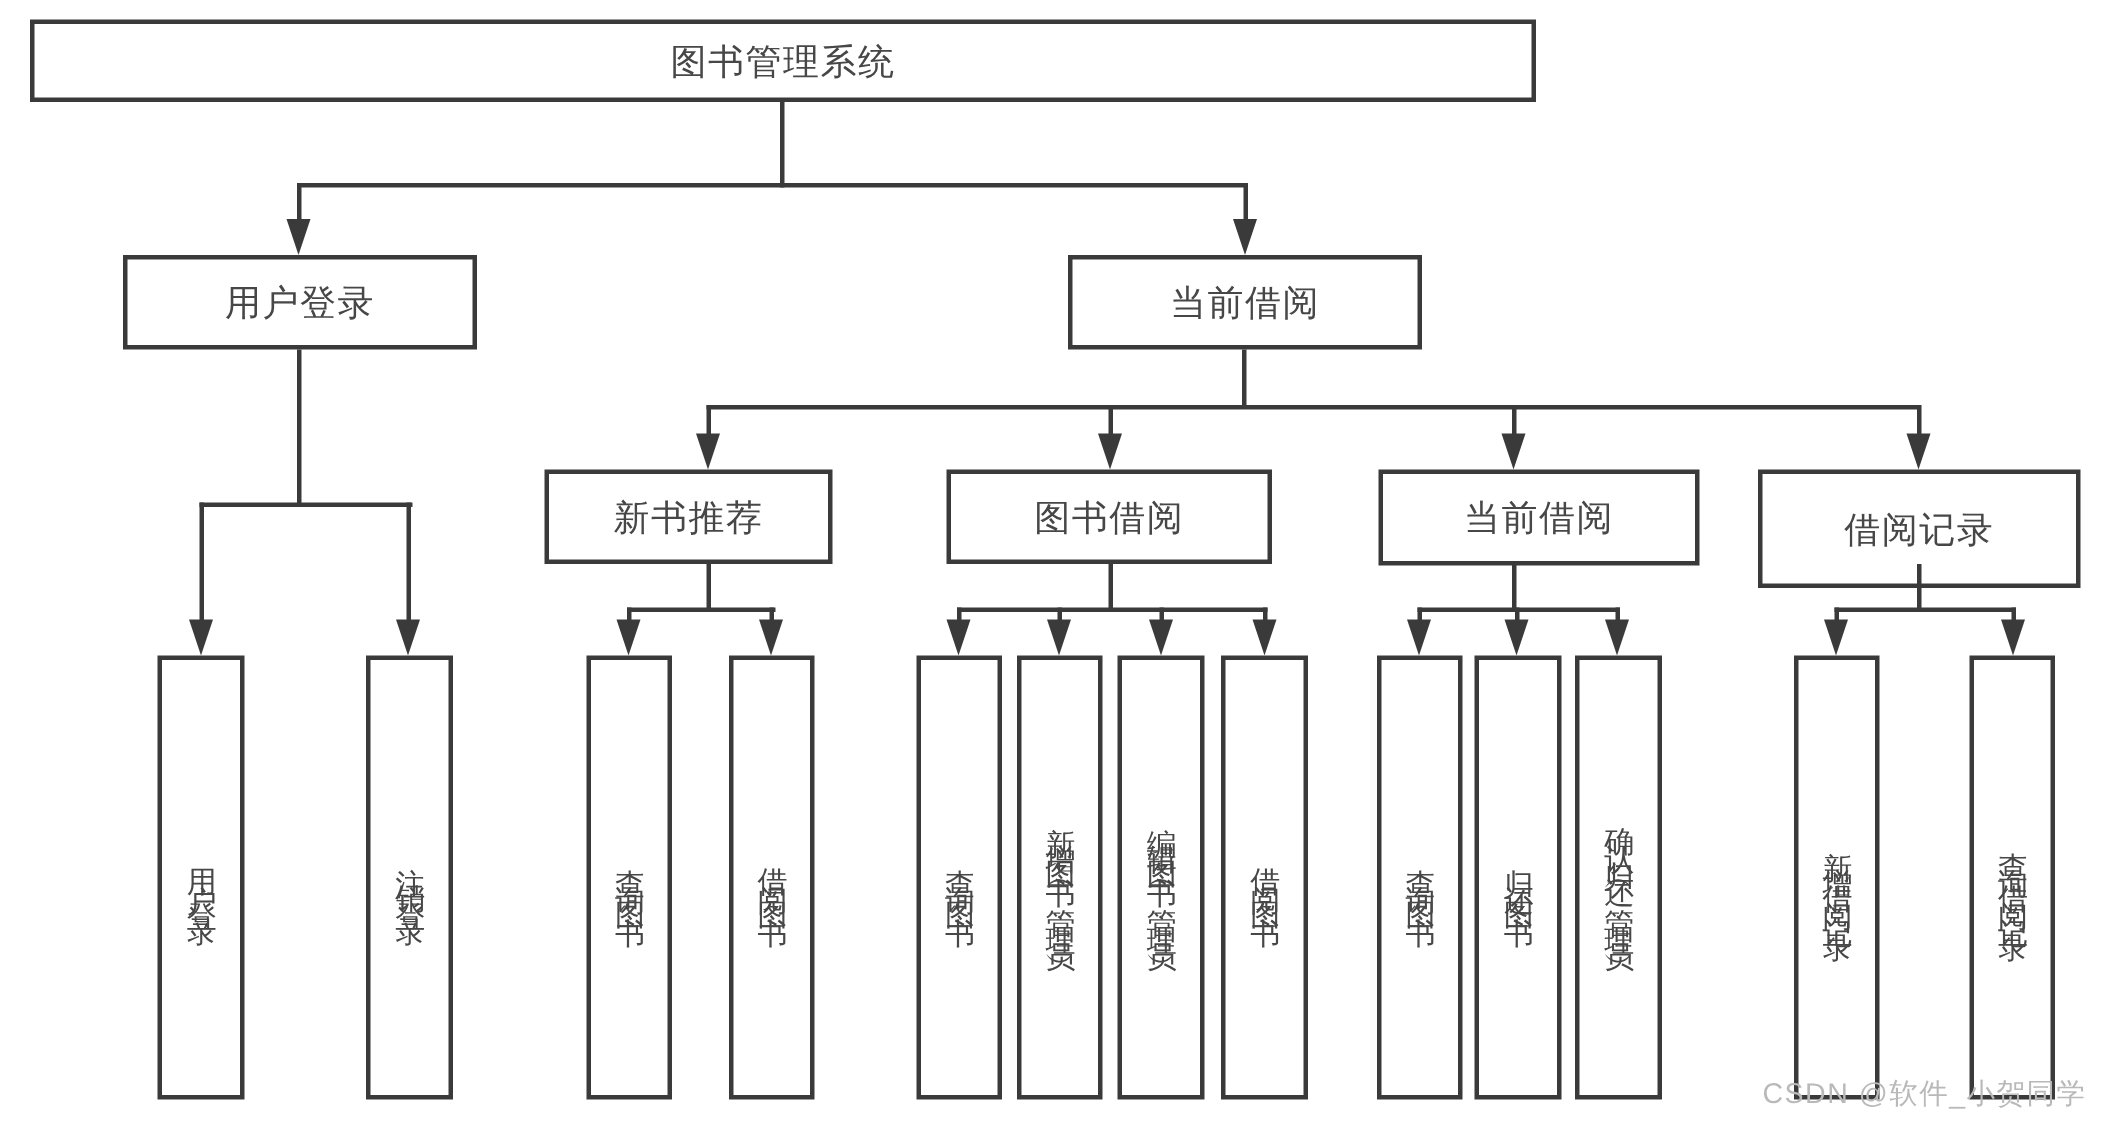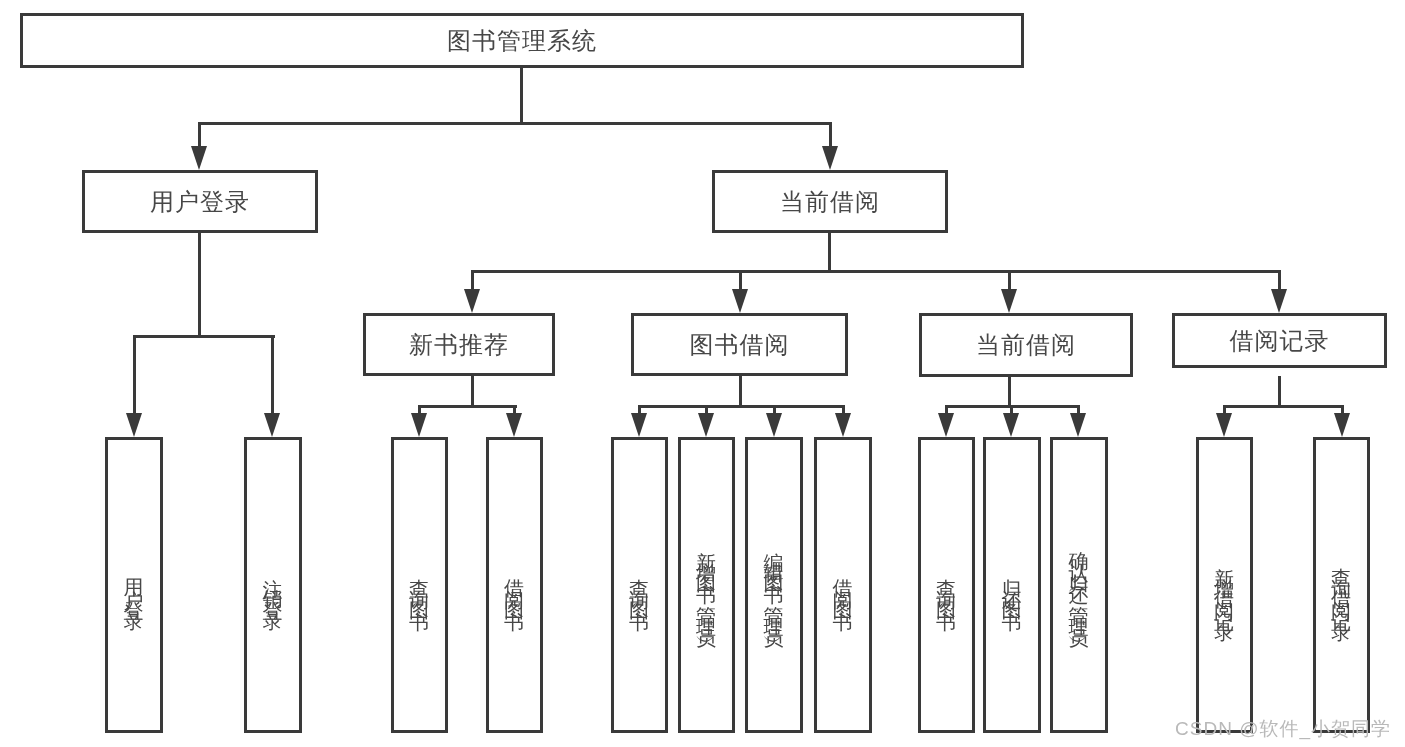--- a/index.html
+++ b/index.html
@@ -81,21 +81,21 @@
   <div class="line" style="left:739px;top:270px;width:3px;height:21px;"></div>
   <div class="arrow" style="left:732px;top:289px;"></div>
   <div class="line" style="left:1008px;top:270px;width:3px;height:21px;"></div>
   <div class="arrow" style="left:1001px;top:289px;"></div>
   <div class="line" style="left:1278px;top:270px;width:3px;height:21px;"></div>
   <div class="arrow" style="left:1271px;top:289px;"></div>
 
   <div class="node" style="left:363px;top:313px;width:192px;height:63px;">新书推荐</div>
   <div class="node" style="left:631px;top:313px;width:217px;height:63px;font-family:Liberation Mono, monospace;">图书借阅</div>
   <div class="node" style="left:919px;top:313px;width:214px;height:64px;text-align:right;">当前借阅</div>
-  <div class="node" style="left:1172px;top:313px;width:215px;height:55px;">借阅记录</div>
+  <div class="node" style="left:1172px;top:313px;width:215px;height:79px;">借阅记录</div>
 
   <div class="line" style="left:471px;top:376px;width:3px;height:31px;"></div>
   <div class="line" style="left:418px;top:405px;width:99px;height:3px;"></div>
   <div class="line" style="left:418px;top:405px;width:3px;height:12px;"></div>
   <div class="arrow" style="left:411px;top:413px;"></div>
   <div class="line" style="left:513px;top:405px;width:3px;height:12px;"></div>
   <div class="arrow" style="left:506px;top:413px;"></div>
 
   <div class="line" style="left:739px;top:376px;width:3px;height:31px;"></div>
   <div class="line" style="left:638px;top:405px;width:207px;height:3px;"></div>

